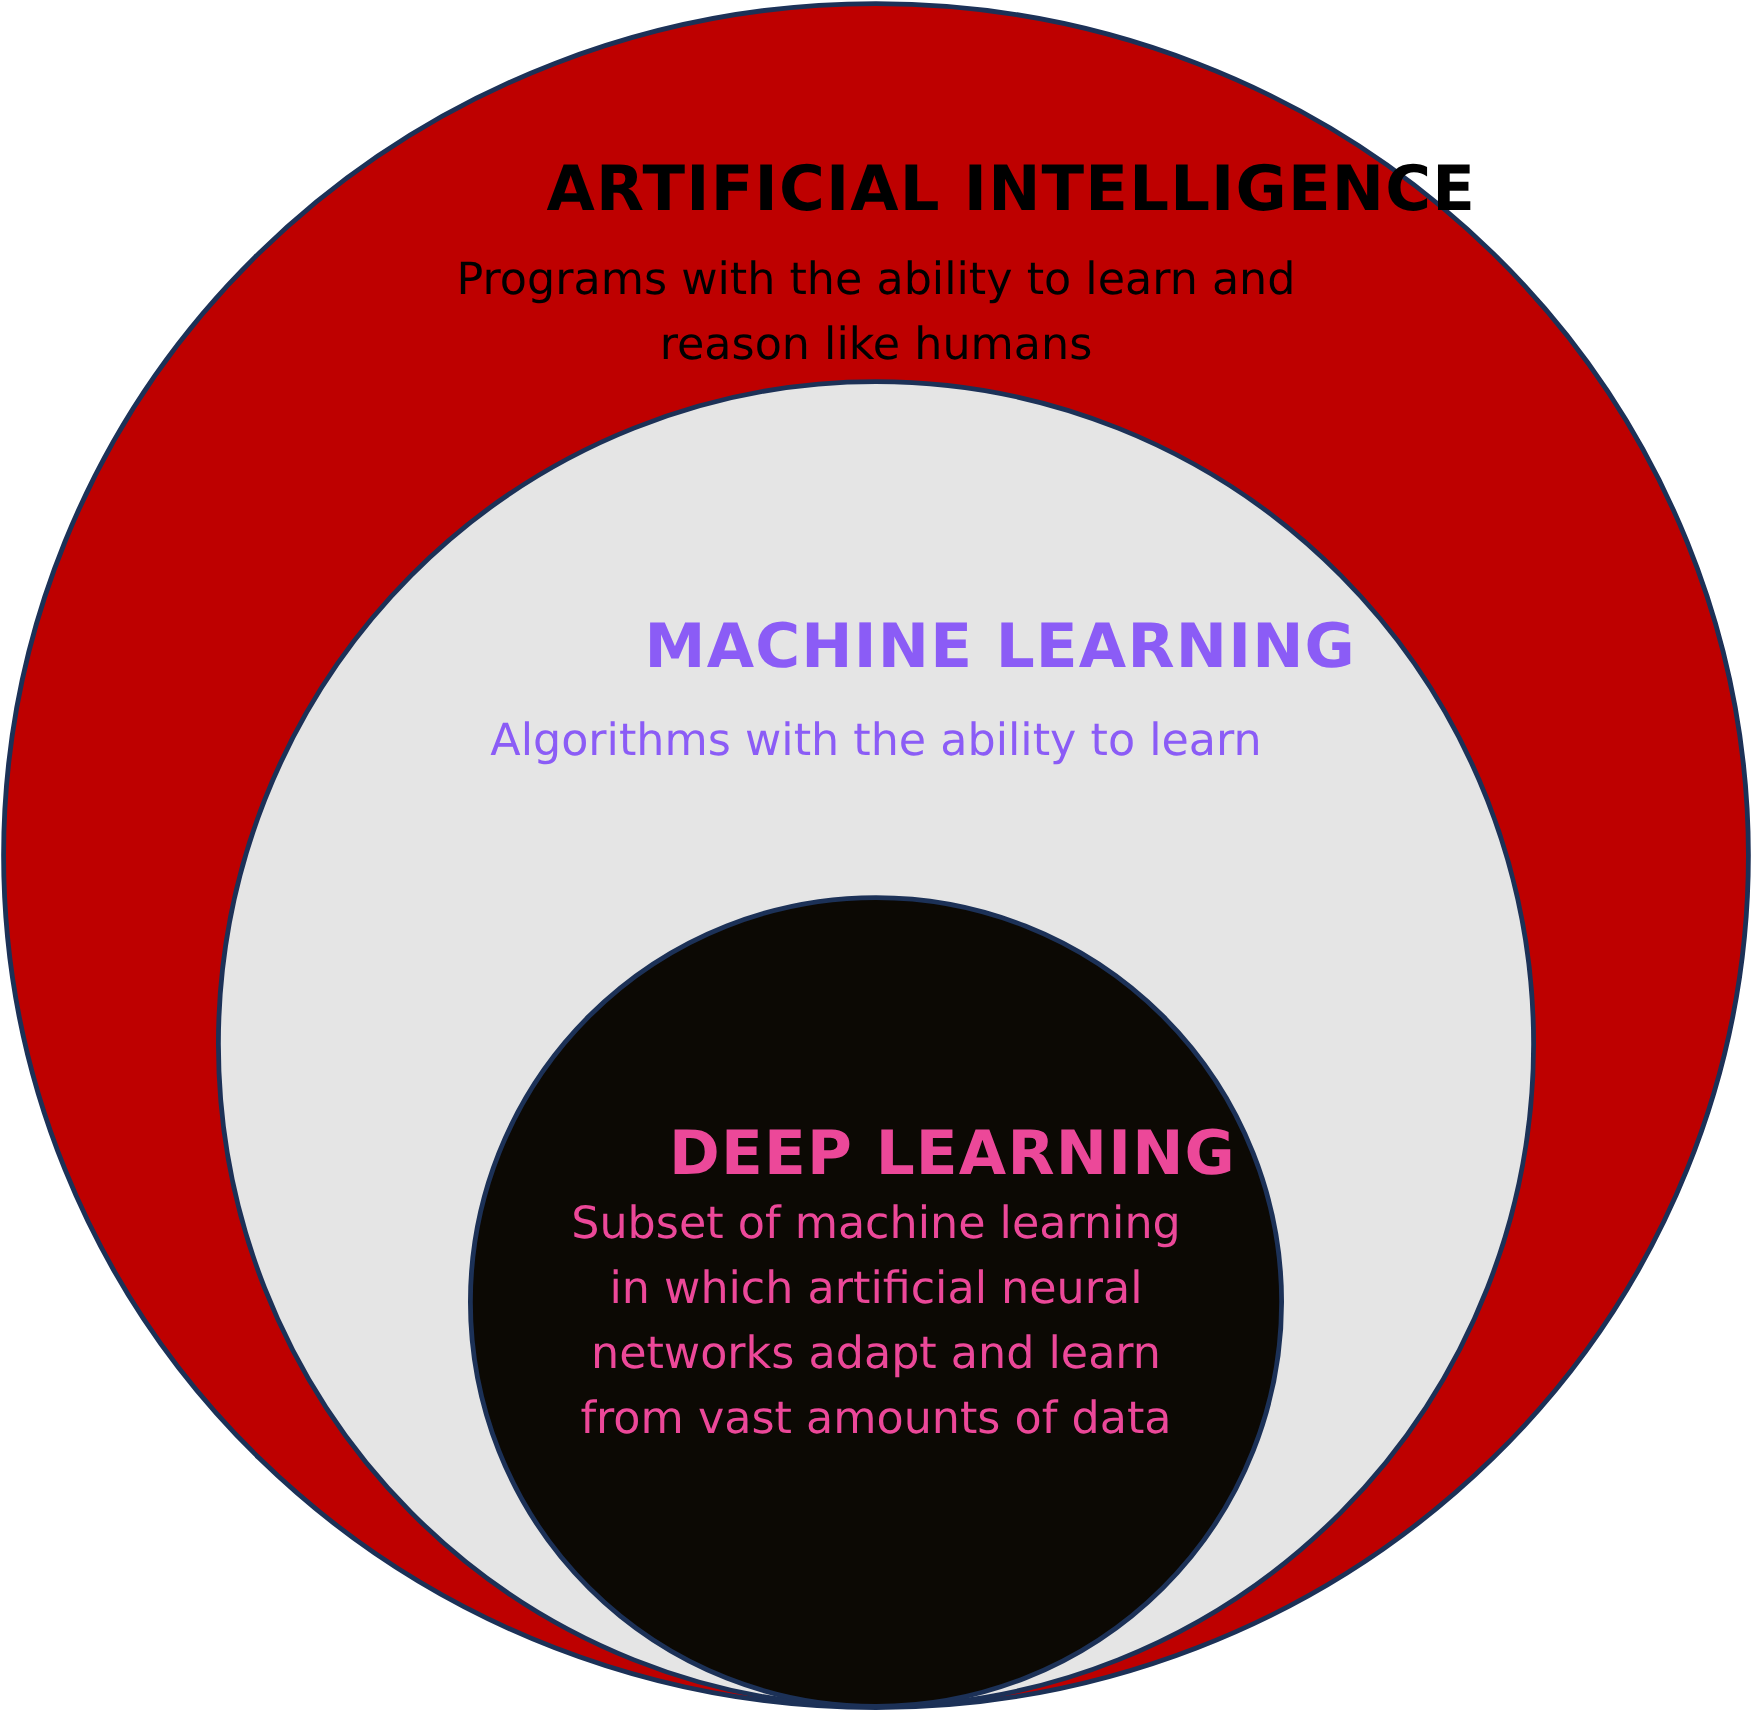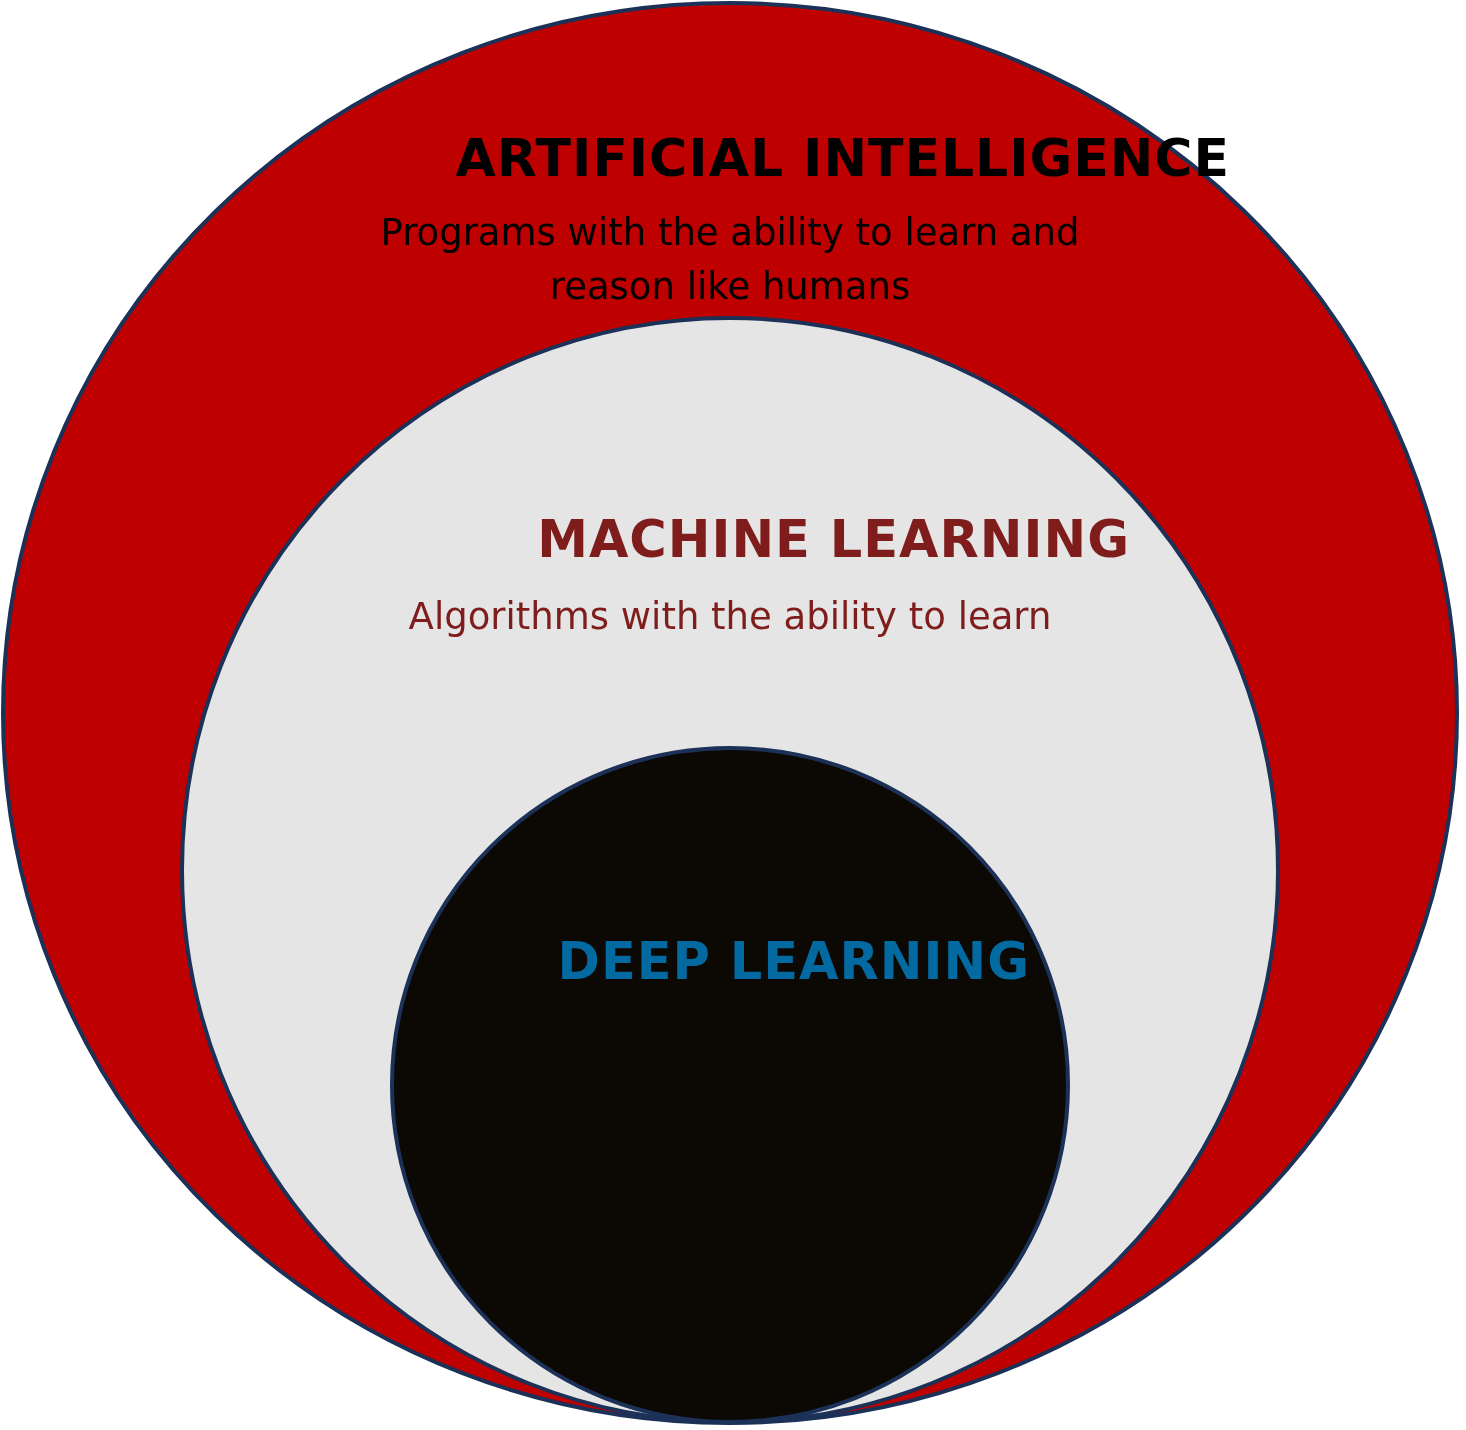--- a/index.html
+++ b/index.html
@@ -4,24 +4,24 @@
 <style>
   html, body { margin: 0; padding: 0; background: #ffffff; }
   body { width: 1466px; height: 1430px; position: relative; overflow: hidden; }
   svg.circles { position: absolute; left: 0; top: 0; }
   .label { position: absolute; text-align: center; font-family: "DejaVu Sans", sans-serif; }
   .title { font-weight: bold; letter-spacing: 1px; text-align: right; }
   .desc { line-height: 1.2; }
   #ai-block { left: 230px; width: 1000px; top: 128px; color: #000; }
   #ai-block .title { font-size: 52px; line-height: 60px; }
   #ai-block .desc { font-size: 37px; margin-top: 18px; line-height: 54px; }
-  #ml-block { left: 330px; width: 800px; top: 510px; color: #7f1d1d; }
+  #ml-block { left: 330px; width: 800px; top: 510px; color: #8b5cf6; }
   #ml-block .title { font-size: 51px; line-height: 60px; }
   #ml-block .desc { font-size: 37px; margin-top: 20px; line-height: 54px; }
-  #dl-block { left: 430px; width: 600px; top: 931px; color: #0369a1; }
+  #dl-block { left: 430px; width: 600px; top: 931px; color: #ec4899; }
   #dl-block .title { font-size: 51px; line-height: 62px; }
   #dl-block .desc { font-size: 37px; margin-top: 0px; line-height: 54px; }
 </style>
 </head>
 <body>
 
 <svg class="circles" width="1466" height="1430" viewBox="0 0 1466 1430">
   <ellipse cx="730" cy="713" rx="727" ry="710" fill="#be0000" stroke="#1c3157" stroke-width="4"></ellipse>
   <ellipse cx="730" cy="870" rx="548" ry="552" fill="#e5e5e5" stroke="#1c3157" stroke-width="4"></ellipse>
   <ellipse cx="730" cy="1085" rx="338" ry="337" fill="#0c0904" stroke="#1c3157" stroke-width="4"></ellipse>
@@ -37,13 +37,19 @@
 
 <div class="label" id="ml-block">
   <div class="title">MACHINE LEARNING</div>
   <div class="desc">
     <div>Algorithms with the ability to learn</div>
   </div>
 </div>
 
 <div class="label" id="dl-block">
   <div class="title">DEEP LEARNING</div>
+  <div class="desc">
+    <div>Subset of machine learning</div>
+    <div>in which artificial neural</div>
+    <div>networks adapt and learn</div>
+    <div>from vast amounts of data</div>
+  </div>
 </div>
 
 </body></html>

